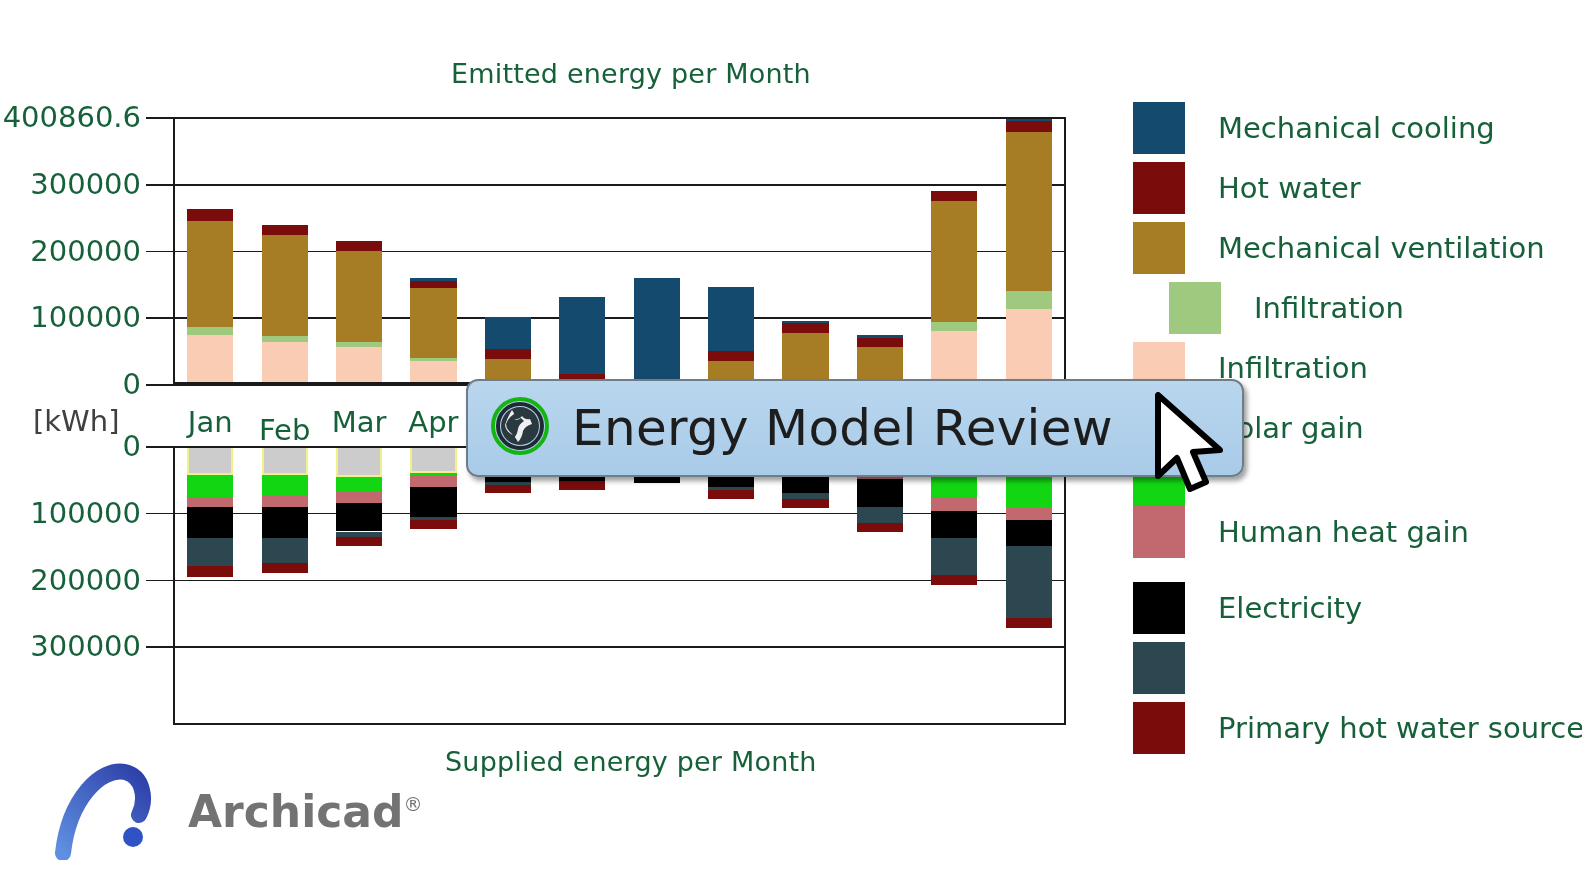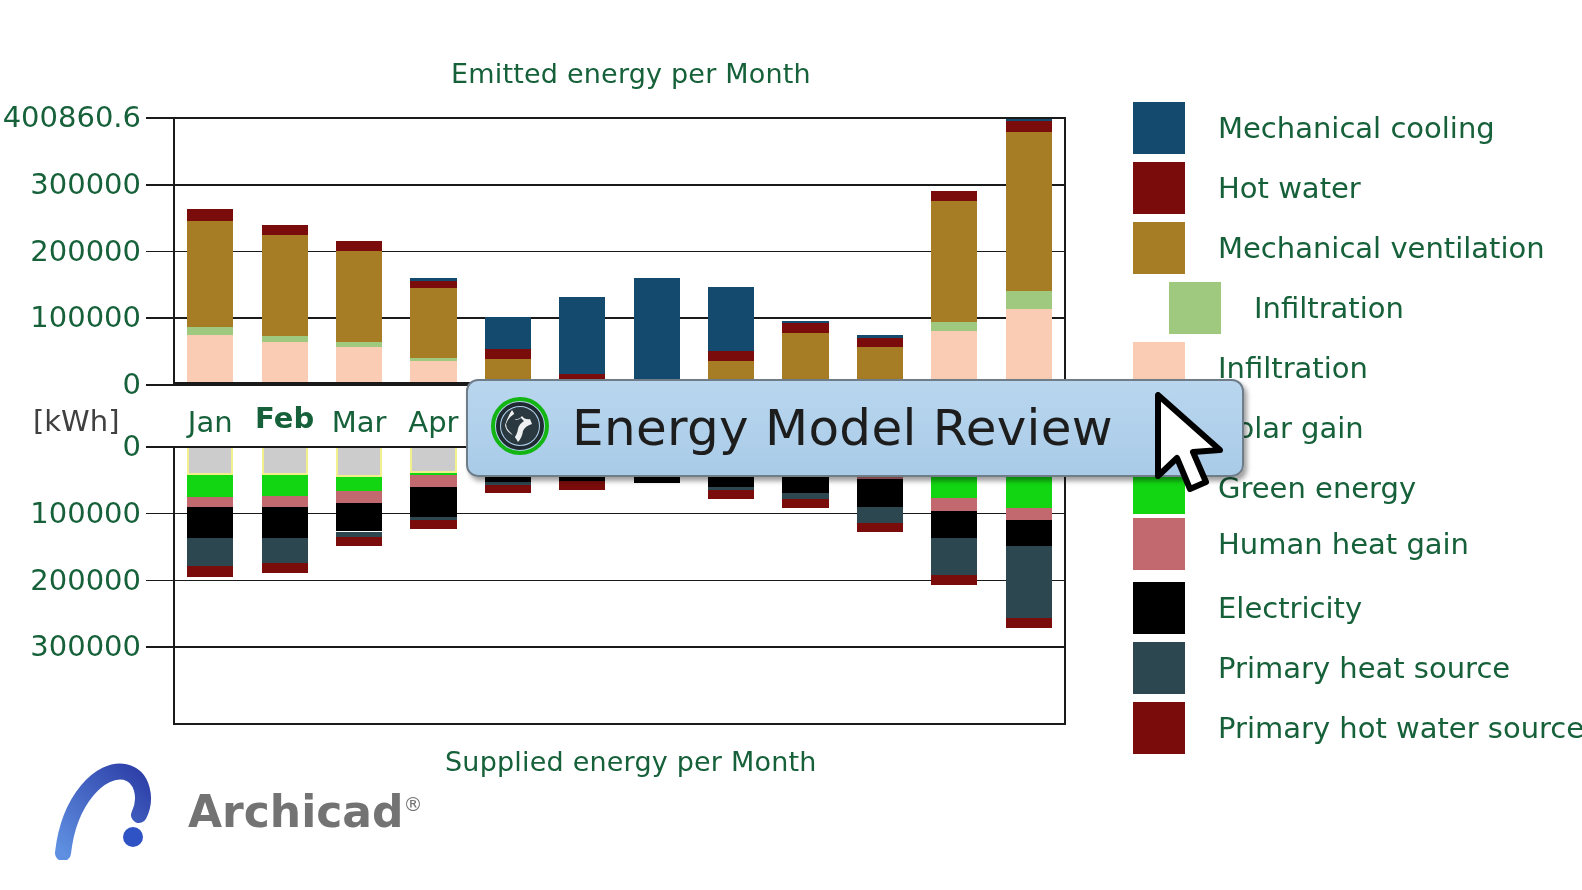--- a/index.html
+++ b/index.html
@@ -177,21 +177,21 @@
       <div class="gridline" style="left:173px; top:512.8px; width:893px;"></div>
       <div class="ticknub" style="left:146px; top:512.8px; width:27px;"></div>
       <div class="ytick" style="right:1441px; top:512.8px;">100000</div>
       <div class="gridline" style="left:173px; top:579.6px; width:893px;"></div>
       <div class="ticknub" style="left:146px; top:579.6px; width:27px;"></div>
       <div class="ytick" style="right:1441px; top:579.6px;">200000</div>
       <div class="gridline" style="left:173px; top:646.4px; width:893px;"></div>
       <div class="ticknub" style="left:146px; top:646.4px; width:27px;"></div>
       <div class="ytick" style="right:1441px; top:646.4px;">300000</div>
       <div class="xtick" style="left:210.20833333333334px; top:405px;">Jan</div>
-      <div class="xtick" style="left:284.625px; top:401px;font-weight:bold;">Feb</div>
+      <div class="xtick" style="left:284.625px; top:413px;">Feb</div>
       <div class="xtick" style="left:359.0416666666667px; top:405px;">Mar</div>
       <div class="xtick" style="left:433.45833333333337px; top:405px;">Apr</div>
     </div>
   <div id="bars-top" style="z-index: 3;">
       <div class="bar" style="left:187.13916666666668px; top:384px; width:46.138333333333335px; height:0px;"></div>
       <div class="seg" style="left: 187.139px; top: 334.711px; width: 46.1383px; height: 49.289px; background: rgb(251, 204, 180); position: absolute;"></div>
       <div class="seg" style="left: 187.139px; top: 327.384px; width: 46.1383px; height: 7.32674px; background: rgb(158, 201, 127); position: absolute;"></div>
       <div class="seg" style="left: 187.139px; top: 220.814px; width: 46.1383px; height: 106.571px; background: rgb(166, 124, 36); position: absolute;"></div>
       <div class="seg" style="left: 187.139px; top: 209.49px; width: 46.1383px; height: 11.3231px; background: rgb(122, 12, 12); position: absolute;"></div>
       <div class="bar" style="left:261.55583333333334px; top:384px; width:46.138333333333335px; height:0px;"></div>
@@ -338,33 +338,31 @@
       <div class="legend-row" style="left:0px; top:240px;">
         <div class="legend-swatch" style="background:#fbccb4; "></div>
         <span class="legend-label">Infiltration</span>
       </div>
       <div class="legend-row" style="left:0px; top:300px;">
         <div class="legend-swatch" style="background:#cccccc; border:2px solid #f2f08a;"></div>
         <span class="legend-label">Solar gain</span>
       </div>
       <div class="legend-row" style="left:0px; top:360px;">
         <div class="legend-swatch" style="background:#12d612; "></div>
-        <span class="legend-label">Green energy</span>
-      </div>
-      <div class="legend-row" style="left:0px; top:416px;">
+      </div>
+      <div class="legend-row" style="left:0px; top:404px;">
         <div class="legend-swatch" style="background:#c1696e; "></div>
         <span class="legend-label">Human heat gain</span>
       </div>
       <div class="legend-row" style="left:0px; top:480px;">
         <div class="legend-swatch" style="background:#000000; "></div>
         <span class="legend-label">Electricity</span>
       </div>
       <div class="legend-row" style="left:0px; top:540px;">
         <div class="legend-swatch" style="background:#2c474f; "></div>
-        <span class="legend-label">Primary heat source</span>
       </div>
       <div class="legend-row" style="left:0px; top:600px;">
         <div class="legend-swatch" style="background:#7a0c0c; "></div>
         <span class="legend-label">Primary hot water source</span>
       </div>
     </div>
 
   <div id="tooltip" style="z-index: 50;">
     <span class="globe">
       <svg width="60" height="60" viewBox="0 0 60 60">

